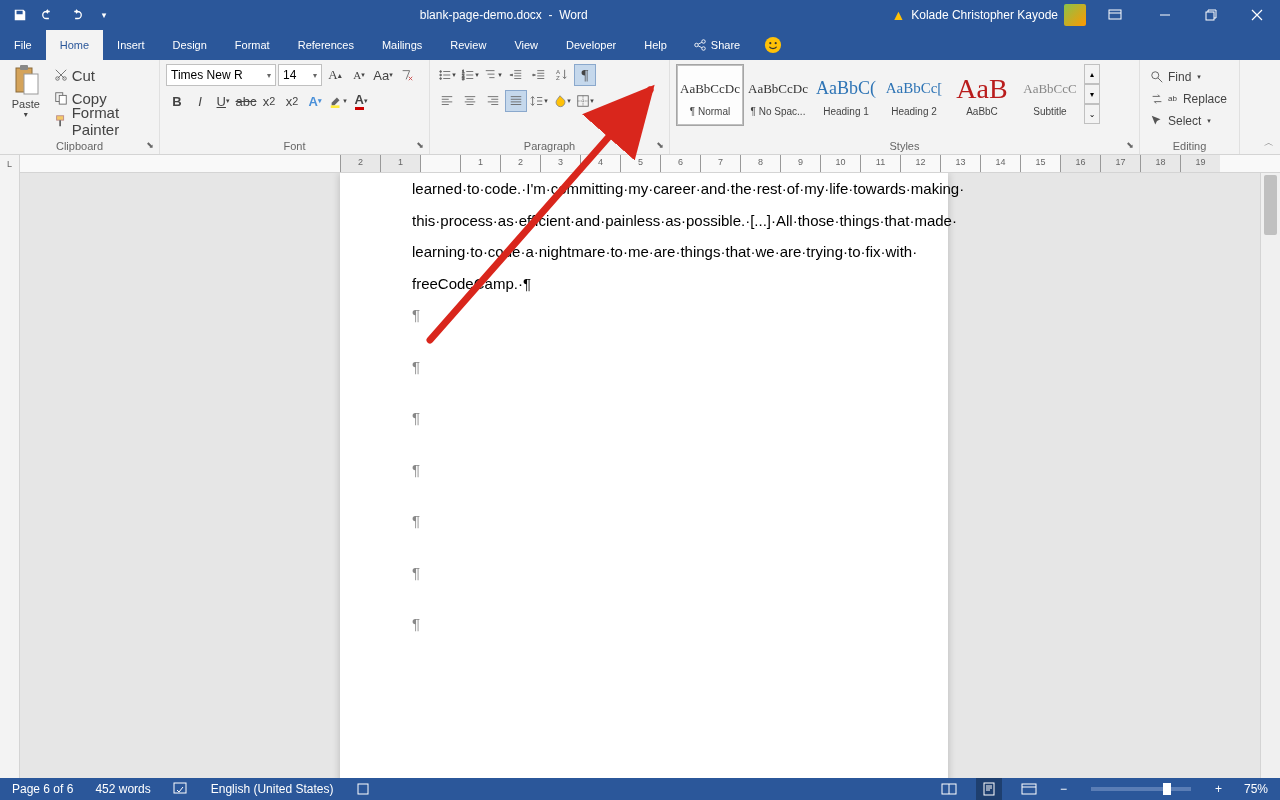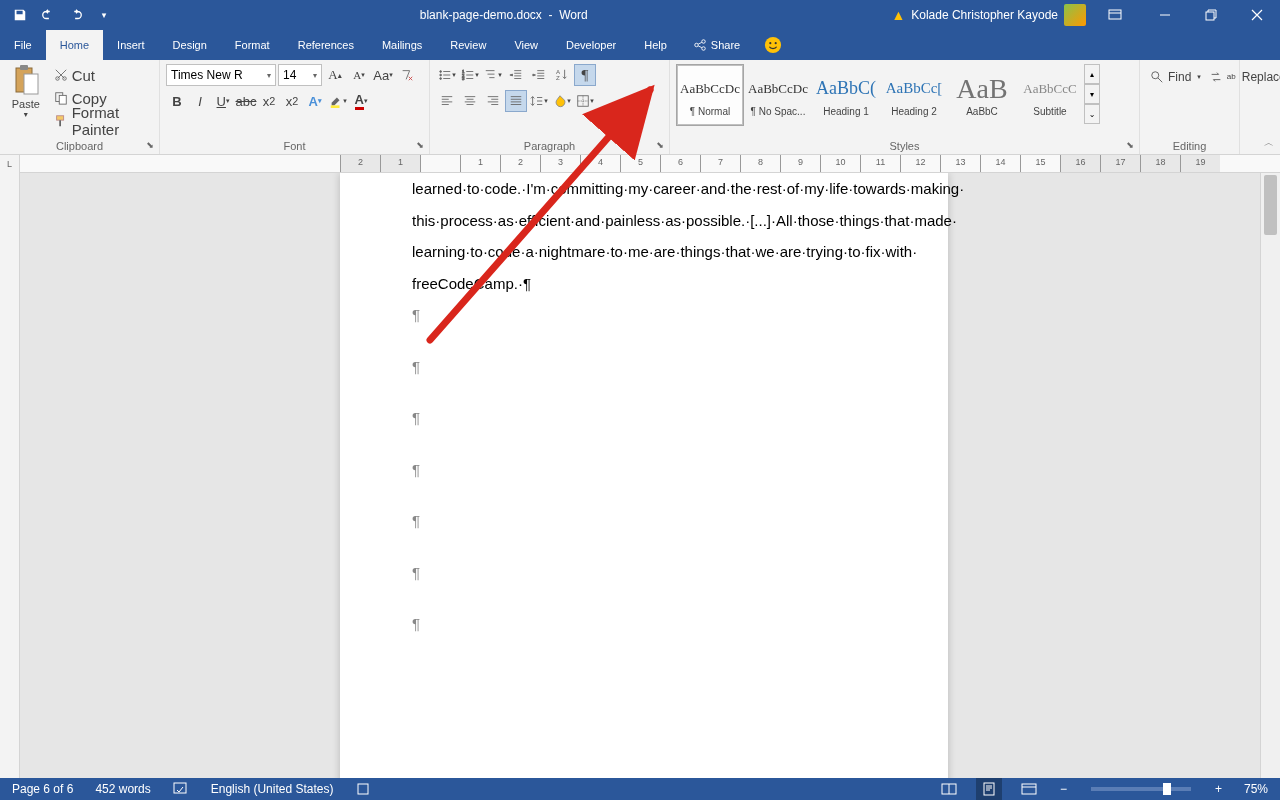--- a/index.html
+++ b/index.html
@@ -359,40 +359,40 @@
           </div>
           <div class="style-item">
             <div class="style-preview" style="font-size:18px;color:#2e74b5;">AaBbC(</div>
             <div class="style-name">Heading 1</div>
           </div>
           <div class="style-item">
             <div class="style-preview" style="font-size:15px;color:#2e74b5;">AaBbCc[</div>
             <div class="style-name">Heading 2</div>
           </div>
           <div class="style-item">
-            <div class="style-preview" style="font-size:28px;color:#737373;text-align:right;">AaB</div>
+            <div class="style-preview" style="font-size:28px;color:#b91c1c;text-align:right;">AaB</div>
             <div class="style-name">AaBbC</div>
           </div>
           <div class="style-item">
             <div class="style-preview" style="font-size:13px;color:#888;">AaBbCcC</div>
             <div class="style-name">Subtitle</div>
           </div>
         </div>
       <div class="styles-nav">
         <div>▴</div>
         <div>▾</div>
         <div>⌄</div>
       </div>
     </div>
     <div class="group-label">Styles</div>
     <div class="dlg-launch">⬊</div>
   </div>
 
   <div class="group" style="width:100px;">
-    <div class="group-body" style="flex-direction:row;padding-top:6px;">
+    <div class="group-body" style="flex-direction:column;padding-top:6px;">
       <div class="editing-item">
           <svg width="14" height="14" viewBox="0 0 16 16" fill="none" stroke="#555">
             <circle cx="6" cy="6" r="4"></circle>
             <path d="M9 9l5 5"></path>
           </svg>
           <span>Find</span>
           <span style="font-size:7px;margin-left:2px;">▾</span>
         </div>
       <div class="editing-item">
           <svg width="14" height="14" viewBox="0 0 16 16" fill="none" stroke="#555">

